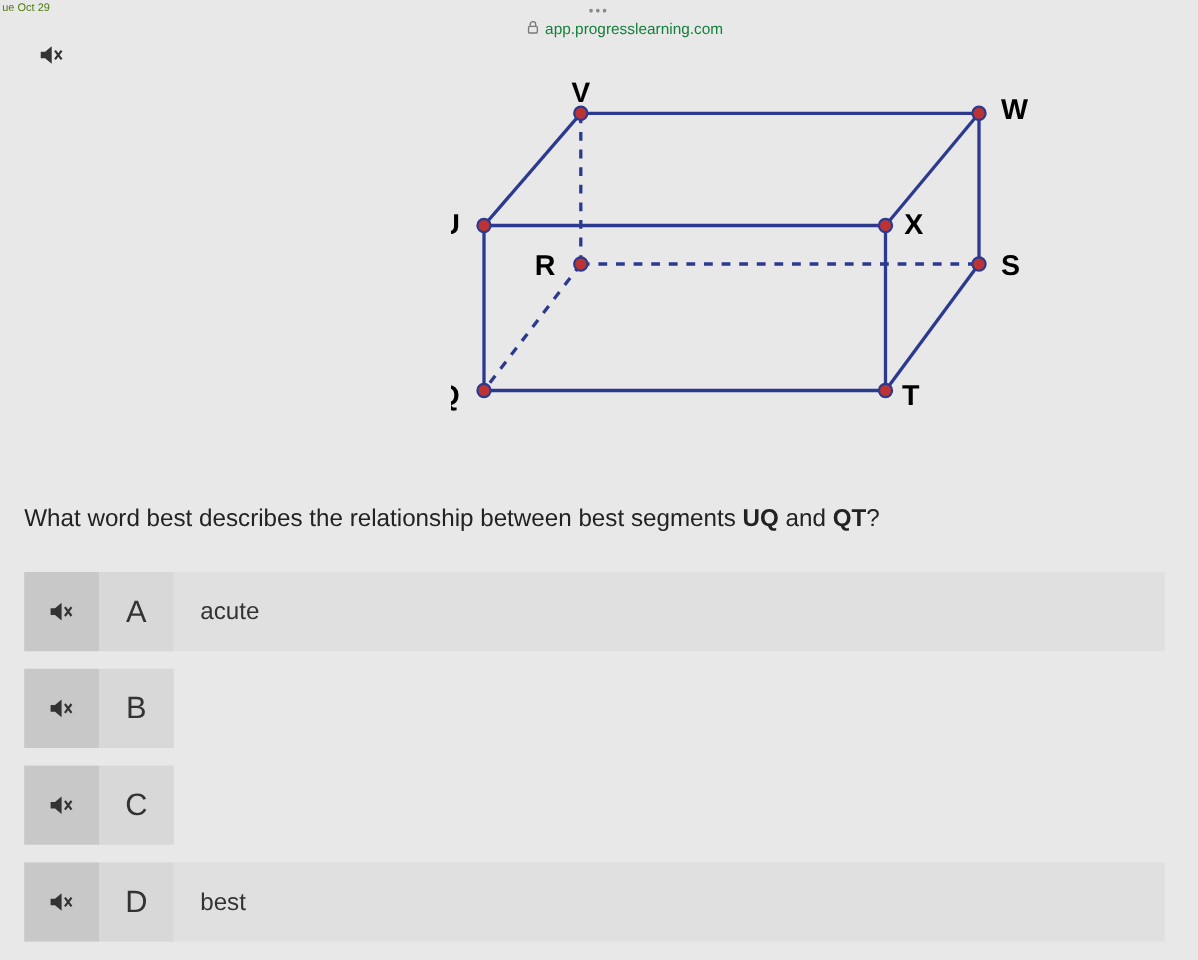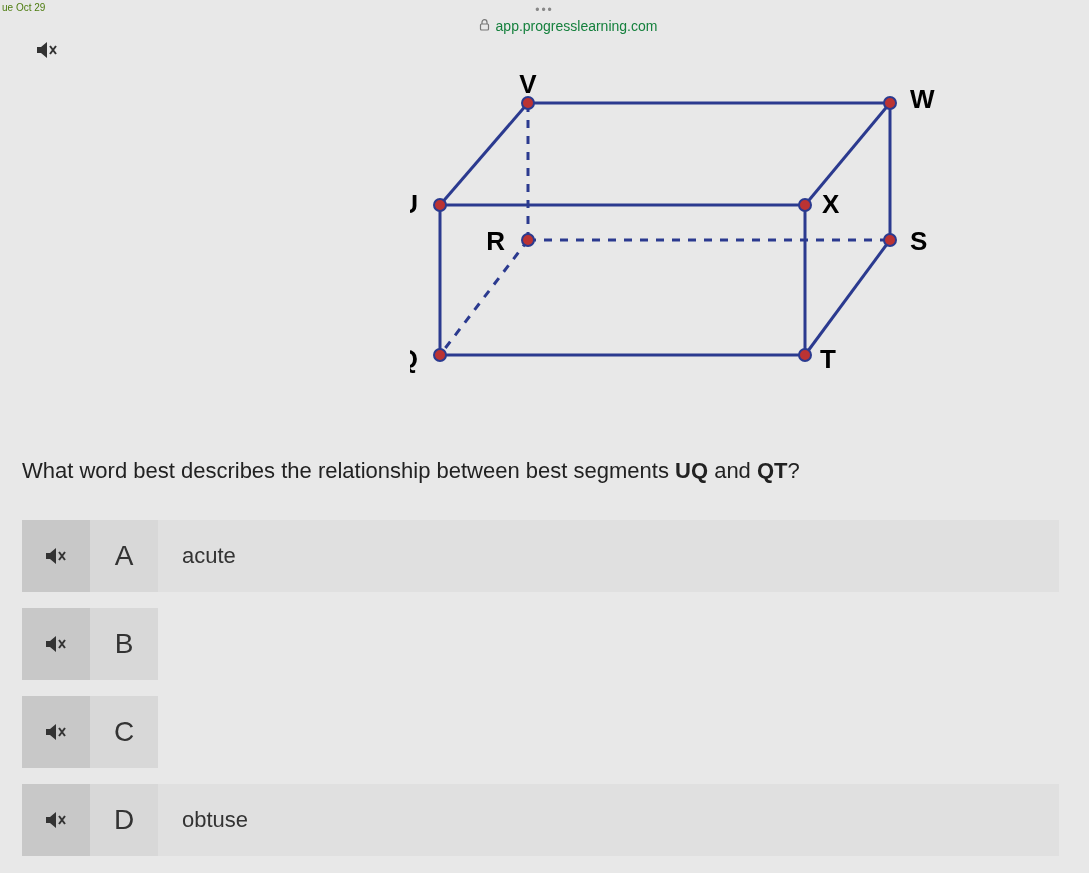--- a/index.html
+++ b/index.html
@@ -231,15 +231,15 @@
   <div class="answer-row">
     <div class="answer-speaker">
       <span class="speaker-icon">
         <svg viewBox="0 0 24 20">
             <path d="M2 7 L6 7 L12 2 L12 18 L6 13 L2 13 Z" fill="#333"></path>
             <path d="M15 6 L21 14 M21 6 L15 14" stroke="#333" stroke-width="2" fill="none"></path>
           </svg>
       </span>
     </div>
     <div class="answer-letter">D</div>
-    <div class="answer-text">obtuse</div>
+    <div class="answer-text">best</div>
   </div>
 </div>
 
 </body></html>

